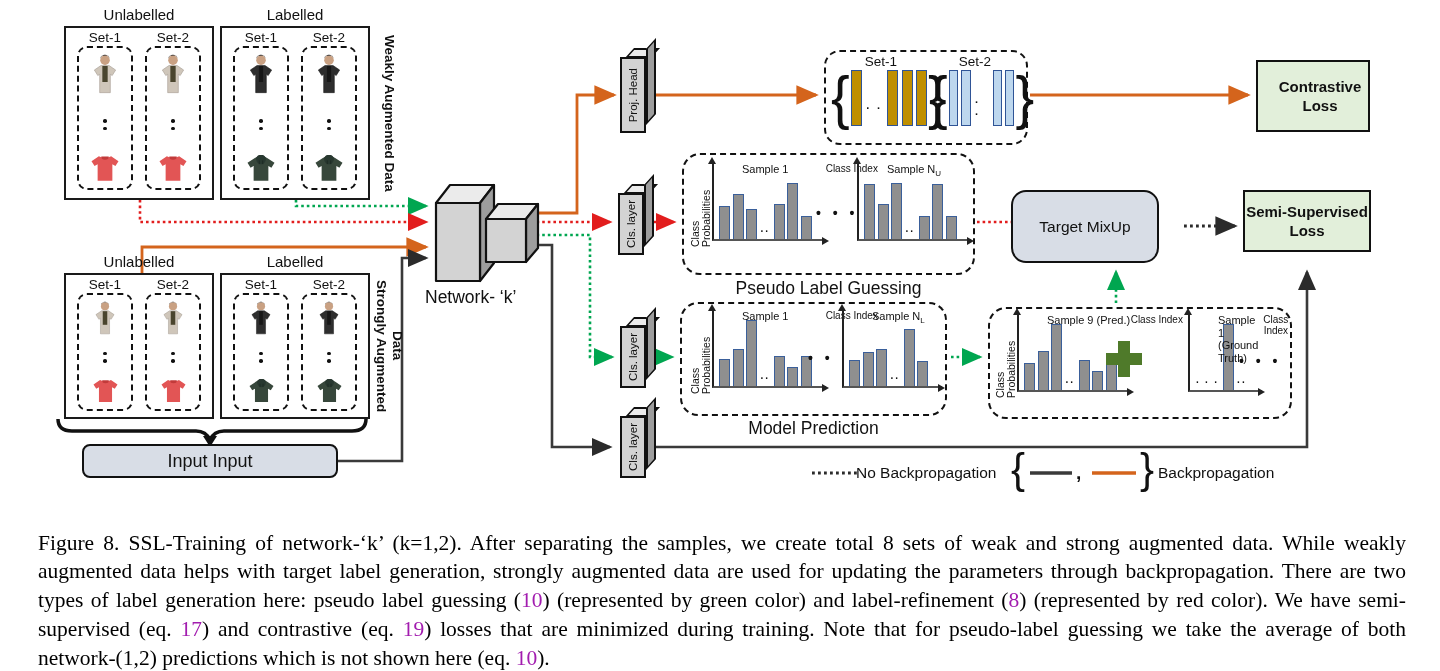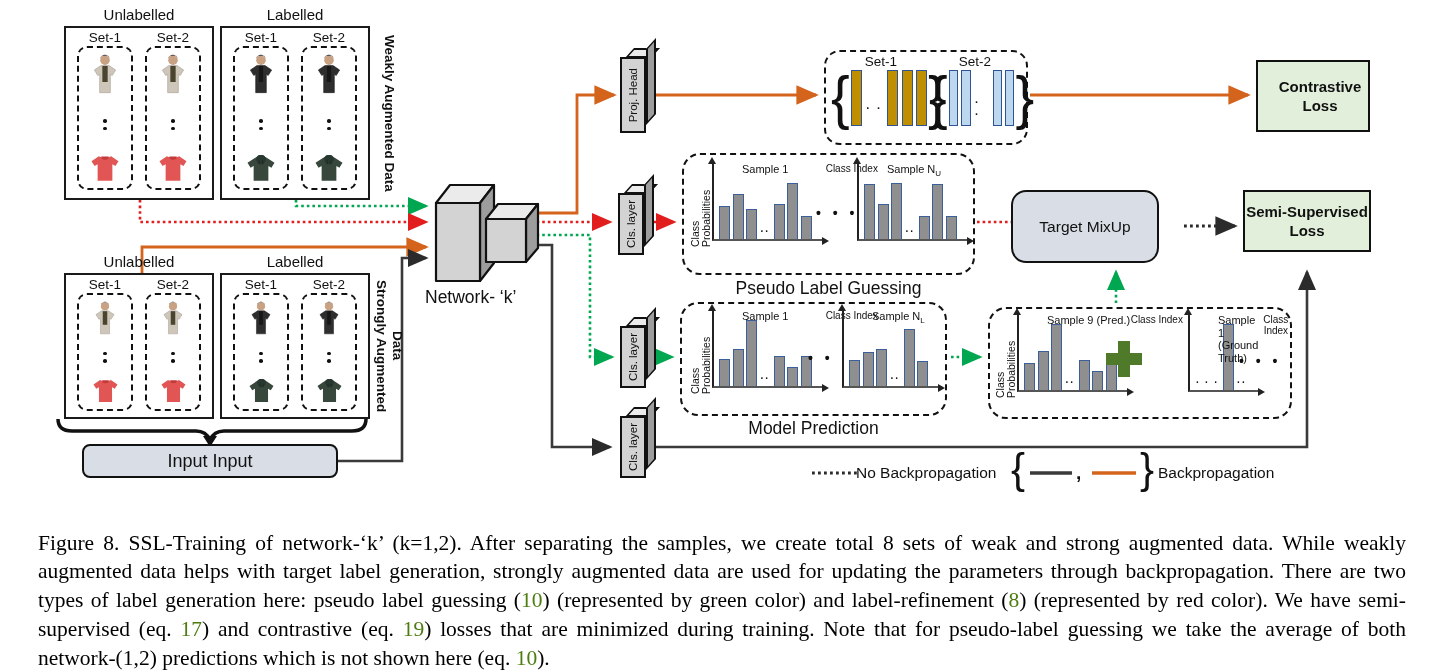--- a/index.html
+++ b/index.html
@@ -61,21 +61,21 @@
 
   
   .plus{position:absolute;width:36px;height:36px;}
   .plus::before{content:"";position:absolute;left:0;top:12px;width:36px;height:12px;background:#4f7a2a;}
   .plus::after{content:"";position:absolute;left:12px;top:0;width:12px;height:36px;background:#4f7a2a;}
 
   .legend-text{position:absolute;font-size:15.5px;}
   .legend-brace{position:absolute;font-size:42px;font-weight:300;line-height:1;}
 
   .caption{position:absolute;left:38px;top:507px;width:1368px;font-family:"Liberation Serif",serif;font-size:21.5px;line-height:1.345;text-align:justify;color:#000;}
-  .caption .ref{color:#4d7c0f;font-family:Liberation Serif, serif;}
+  .caption .ref{color:#a21caf;font-family:Liberation Serif, serif;}
 
   .icon{display:block;}
 </style>
 </head>
 <body>
 
 <svg width="0" height="0" style="position:absolute" aria-hidden="true">
   <defs>
     <symbol id="sym-person-a" viewBox="0 0 24 30">
       <circle cx="12" cy="4.6" r="3.6" fill="#c9a183"></circle>

